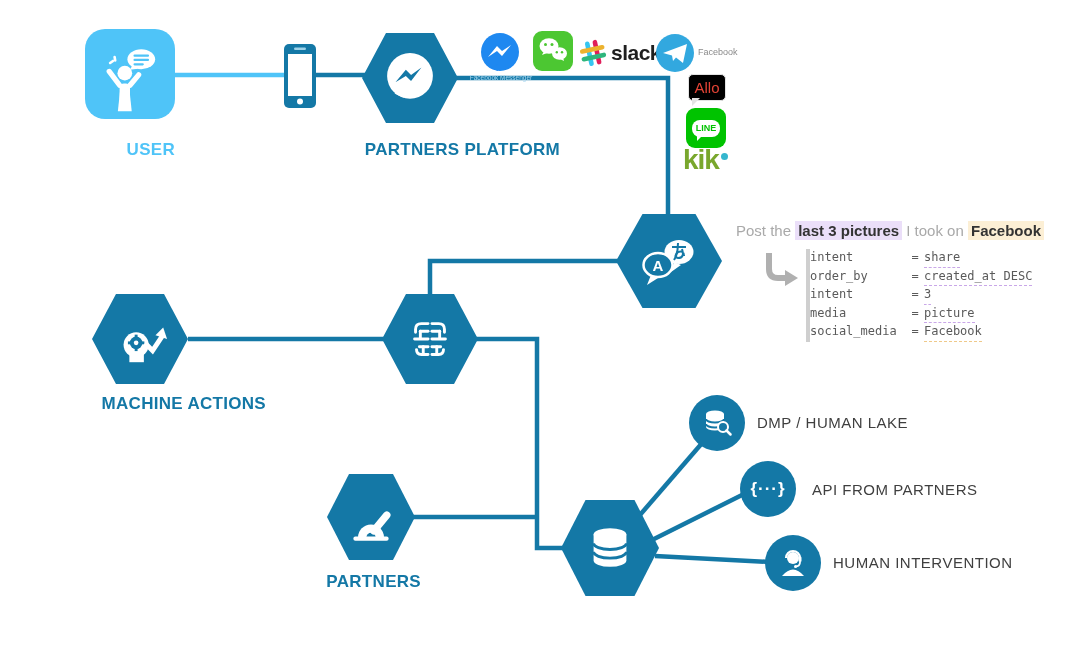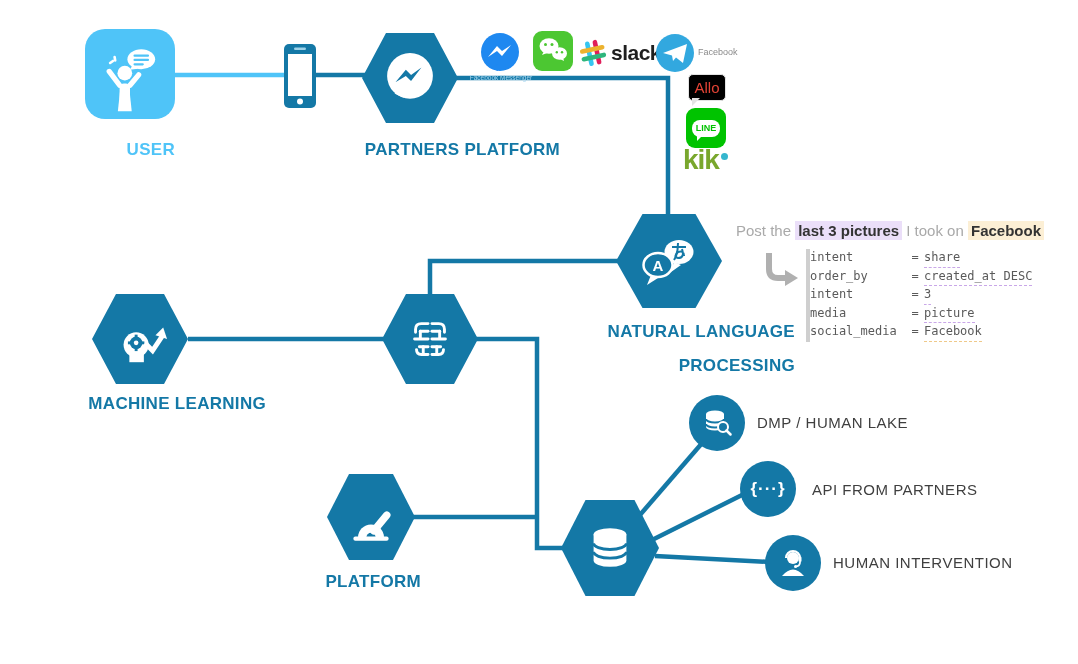--- a/index.html
+++ b/index.html
@@ -179,24 +179,20 @@
       <ellipse cx="41" cy="18" rx="14.5" ry="12" fill="#fff"></ellipse>
       <polygon points="36,28 33,38 43,31" fill="#fff"></polygon>
       <line x1="34" y1="13" x2="48" y2="13" style="stroke:var(--c-dark-blue)" stroke-width="2"></line>
       <path d="M40,9 Q40,20 36,26" fill="none" style="stroke:var(--c-dark-blue)" stroke-width="2"></path>
       <path d="M44,15 Q47,24 40,24 Q35,23 40,18 Q46,16 46,22" fill="none" style="stroke:var(--c-dark-blue)" stroke-width="2"></path>
       <ellipse cx="20" cy="31" rx="14.5" ry="12" style="fill:var(--c-dark-blue)" stroke="#fff" stroke-width="2.5"></ellipse>
       <polygon points="13,41 9,51 20,44" fill="#fff"></polygon>
       <text x="20" y="36.5" text-anchor="middle" font-size="15" font-weight="bold" fill="#fff" font-family="Liberation Sans,sans-serif">A</text>
     </svg>
   </div>
-  <div class="node-label" style="left:545px;top:315px;width:250px;line-height:34px;">
-    <div>NATURAL LANGUAGE</div>
-    <div>PROCESSING</div>
-  </div>
 
   <div class="sentence"><span class="sent-muted">Post the </span><span class="sent-hl-purple">last 3 pictures</span><span class="sent-muted"> I took on </span><span class="sent-hl-orange">Facebook</span></div>
 
   <div class="parse-arrow">
     <svg width="38" height="40" viewBox="0 0 38 40">
       <path d="M6,2 V18 Q6,27 15,27 H23" fill="none" style="stroke:var(--c-arrow-gray)" stroke-width="6"></path>
       <polygon points="22,19 35,27 22,35" style="fill:var(--c-arrow-gray)"></polygon>
     </svg>
   </div>
 
@@ -237,21 +233,21 @@
         <rect x="24.5" y="25.5" width="3" height="3"></rect>
         <rect x="24.5" y="39.5" width="3" height="3"></rect>
         <rect x="17.5" y="32.5" width="3" height="3"></rect>
         <rect x="31.5" y="32.5" width="3" height="3"></rect>
       </g>
       <circle cx="26" cy="34" r="2.4" fill="#fff"></circle>
       <polyline points="28,48 37,36 43,42 53,27" fill="none" stroke="#fff" stroke-width="5"></polyline>
       <polygon points="54,18 58,30 46,26" fill="#fff"></polygon>
     </svg>
   </div>
-  <div class="node-label" style="left:16px;top:394px;width:250px;">MACHINE LEARNING</div>
+  <div class="node-label" style="left:16px;top:394px;width:250px;">MACHINE ACTIONS</div>
 
   <div class="hex" style="left:382px;top:294px;width:96px;height:90px;">
     <svg width="54" height="54" viewBox="0 0 56 56">
       <g fill="none" stroke="#fff" stroke-width="3" stroke-linecap="round">
         <path d="M26,12 H19 Q13,12 13,18 V21"></path>
         <path d="M26,20 H18"></path>
         <path d="M26,28 H12"></path>
         <path d="M26,36 H17"></path>
         <path d="M26,44 H19 Q14,44 14,39"></path>
         <path d="M18,20 V27"></path>
@@ -268,21 +264,21 @@
   </div>
 
   <div class="hex" style="left:327px;top:474px;width:88px;height:86px;">
     <svg width="52" height="52" viewBox="0 0 56 56">
       <path d="M14,50 A14,14 0 0 1 42,50 Z" fill="#fff"></path>
       <circle cx="28" cy="50" r="5" style="fill:var(--c-dark-blue)"></circle>
       <line x1="31" y1="43" x2="45" y2="26" stroke="#fff" stroke-width="8" stroke-linecap="round"></line>
       <rect x="9" y="49" width="38" height="4.5" rx="2.2" fill="#fff"></rect>
     </svg>
   </div>
-  <div class="node-label" style="left:321px;top:572px;width:100px;">PLATFORM</div>
+  <div class="node-label" style="left:321px;top:572px;width:100px;">PARTNERS</div>
 
   <div class="hex" style="left:561px;top:500px;width:98px;height:96px;">
     <svg width="54" height="54" viewBox="0 0 56 56">
       <path d="M11,14 V41 A17,6.5 0 0 0 45,41 V14 Z" fill="#fff"></path>
       <ellipse cx="28" cy="14" rx="17" ry="6.5" fill="#fff"></ellipse>
       <path d="M11,23 A17,6.5 0 0 0 45,23" fill="none" style="stroke:var(--c-dark-blue)" stroke-width="3"></path>
       <path d="M11,32 A17,6.5 0 0 0 45,32" fill="none" style="stroke:var(--c-dark-blue)" stroke-width="3"></path>
     </svg>
   </div>
 

